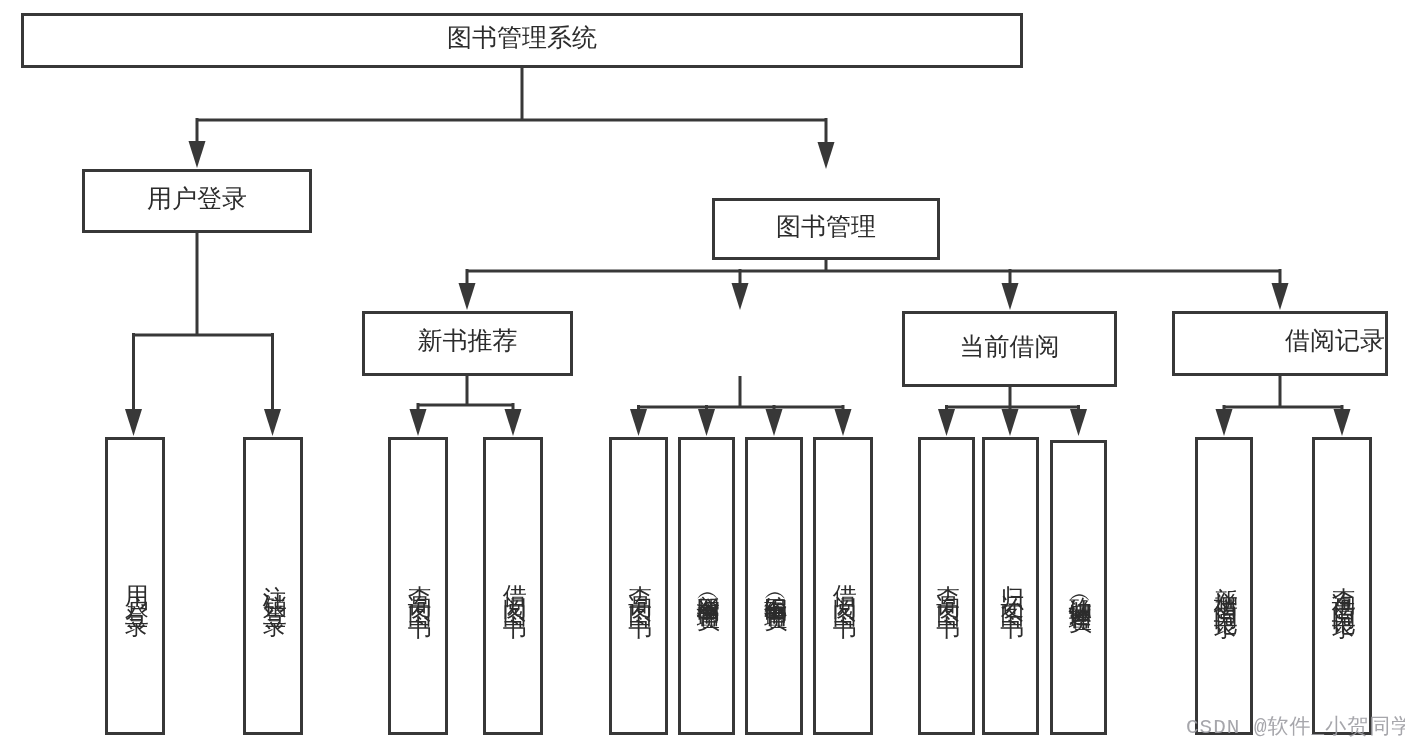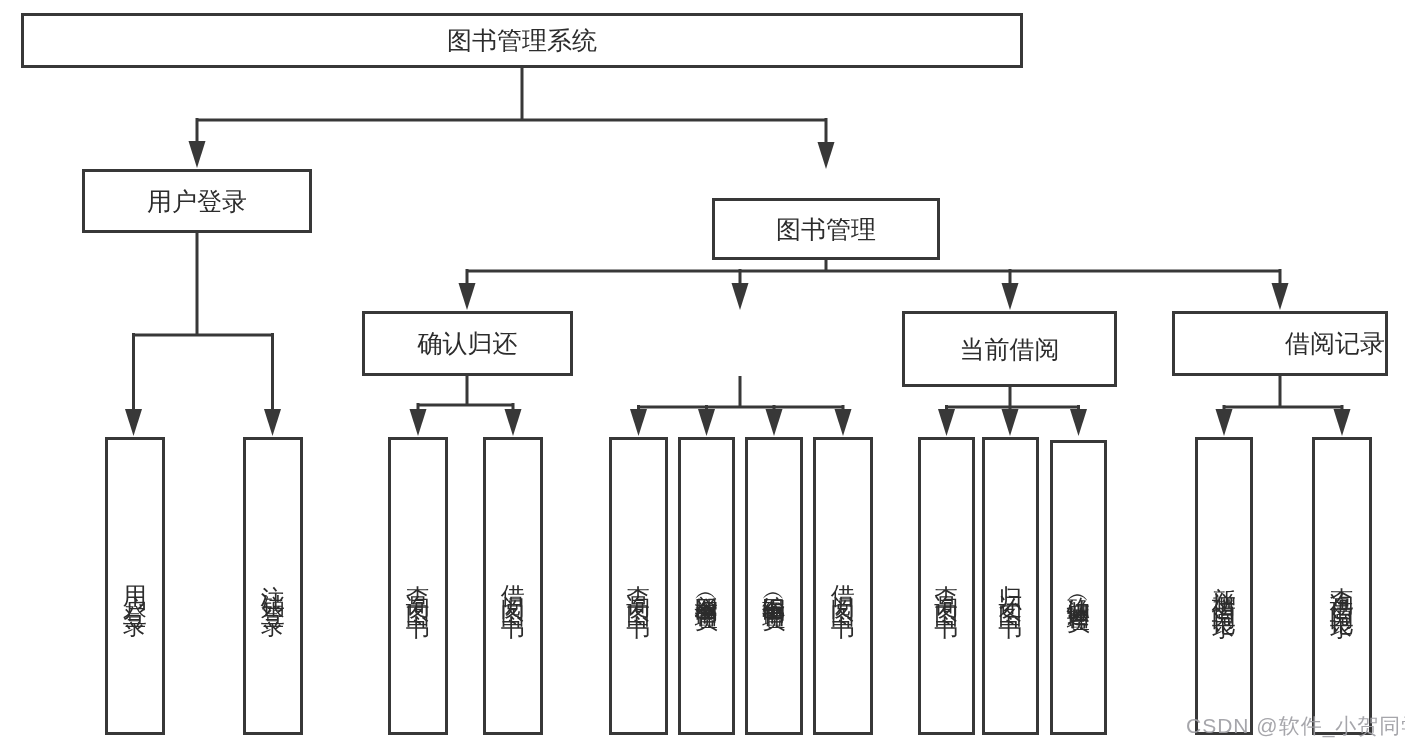--- a/index.html
+++ b/index.html
@@ -6,21 +6,21 @@
     margin: 0;
     padding: 0;
     background: #ffffff;
   }
   #stage {
     position: relative;
     width: 1405px;
     height: 747px;
     background: #ffffff;
     overflow: hidden;
-    font-family: Liberation Sans, sans-serif;
+    font-family: Liberation Mono, monospace;
   }
   #wires {
     position: absolute;
     left: 0;
     top: 0;
     width: 1405px;
     height: 747px;
   }
   .node {
     position: absolute;
@@ -114,21 +114,21 @@
   </div>
 
   <div class="node box-h" style="left:82px; top:169px; width:230px; height:64px;">
     <span class="lbl">用户登录</span>
   </div>
   <div class="node box-h" style="left:712px; top:170px; width:228px; height:62px;margin-top:28px;">
     <span class="lbl">图书管理</span>
   </div>
 
   <div class="node box-h" style="left:362px; top:311px; width:211px; height:65px;">
-    <span class="lbl">确认归还</span>
+    <span class="lbl">新书推荐</span>
   </div>
   <div class="node box-h" style="left:902px; top:311px; width:215px; height:76px;">
     <span class="lbl">当前借阅</span>
   </div>
   <div class="node box-h" style="left:1172px; top:311px; width:216px; height:65px;justify-content:flex-end;">
     <span class="lbl">借阅记录</span>
   </div>
 
   <div class="node box-v" style="left:105px; top:437px; width:60px; height:298px;">
     <span class="lbl">用户登录</span>

